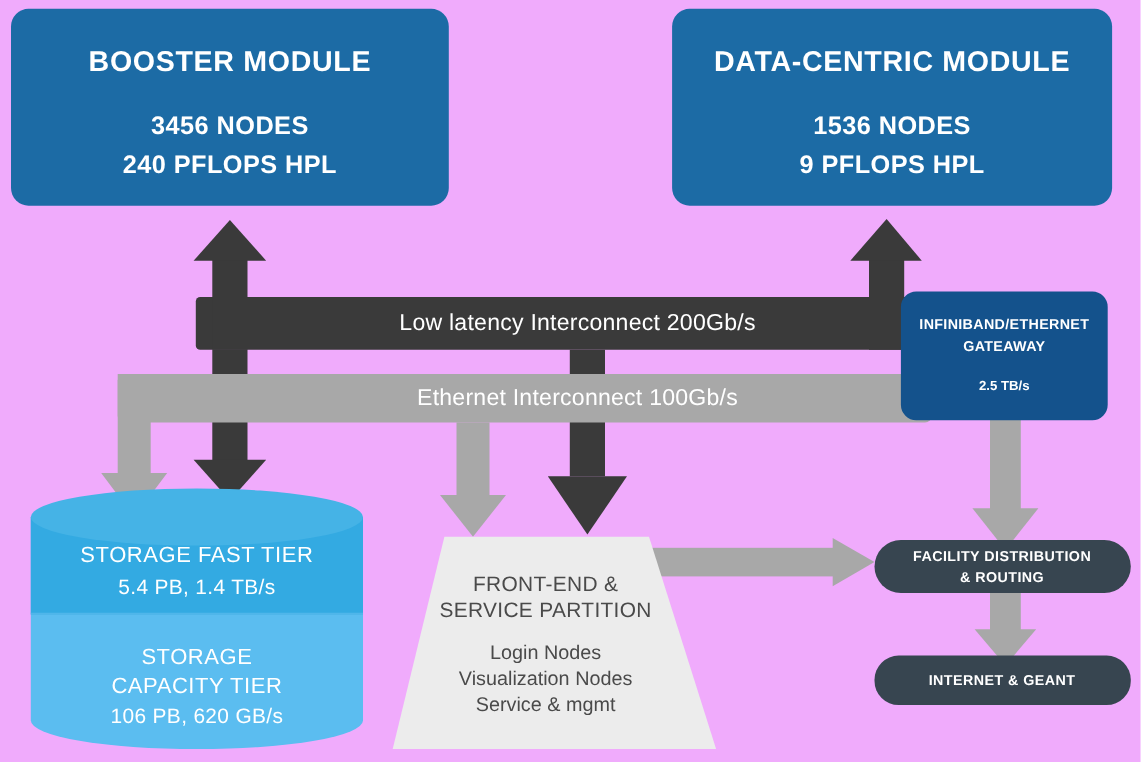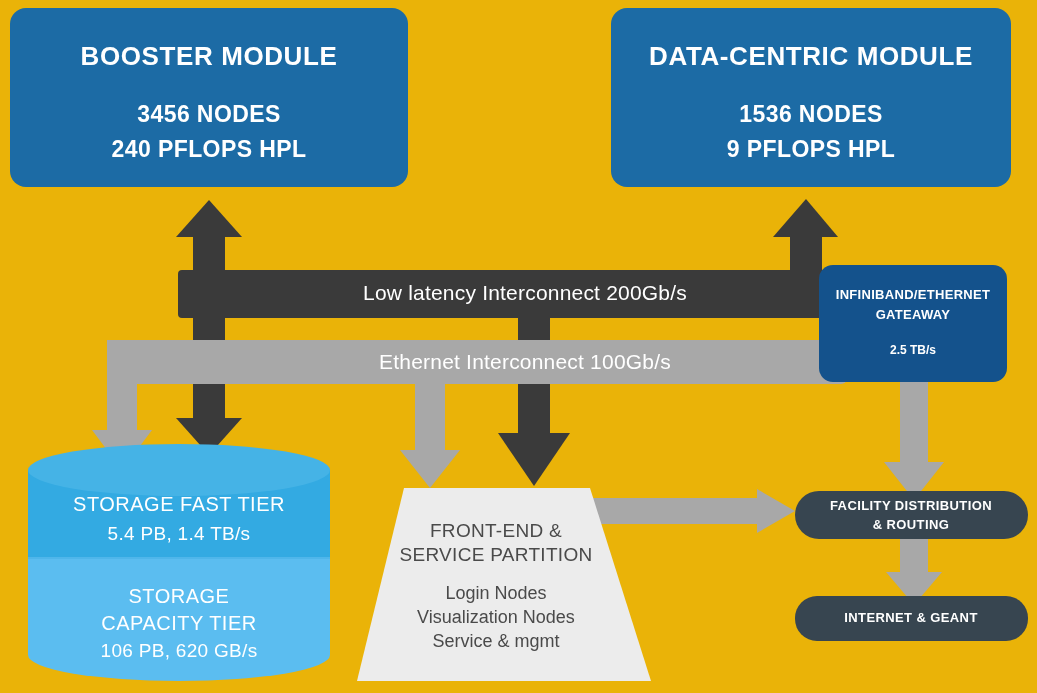--- a/index.html
+++ b/index.html
@@ -12,21 +12,21 @@
     width: 1037px;
     height: 693px;
     overflow: hidden;
     font-family: "Liberation Sans", sans-serif;
     color: #3a3a3a;
   }
   #diagram-root {
     position: relative;
     width: 1037px;
     height: 693px;
-    background: #eab308;
+    background: #f0abfc;
   }
   svg.diagram-canvas {
     position: absolute;
     top: 0;
     left: 0;
     width: 1037px;
     height: 693px;
   }
   .node-text {
     font-family: "Liberation Sans", sans-serif;

